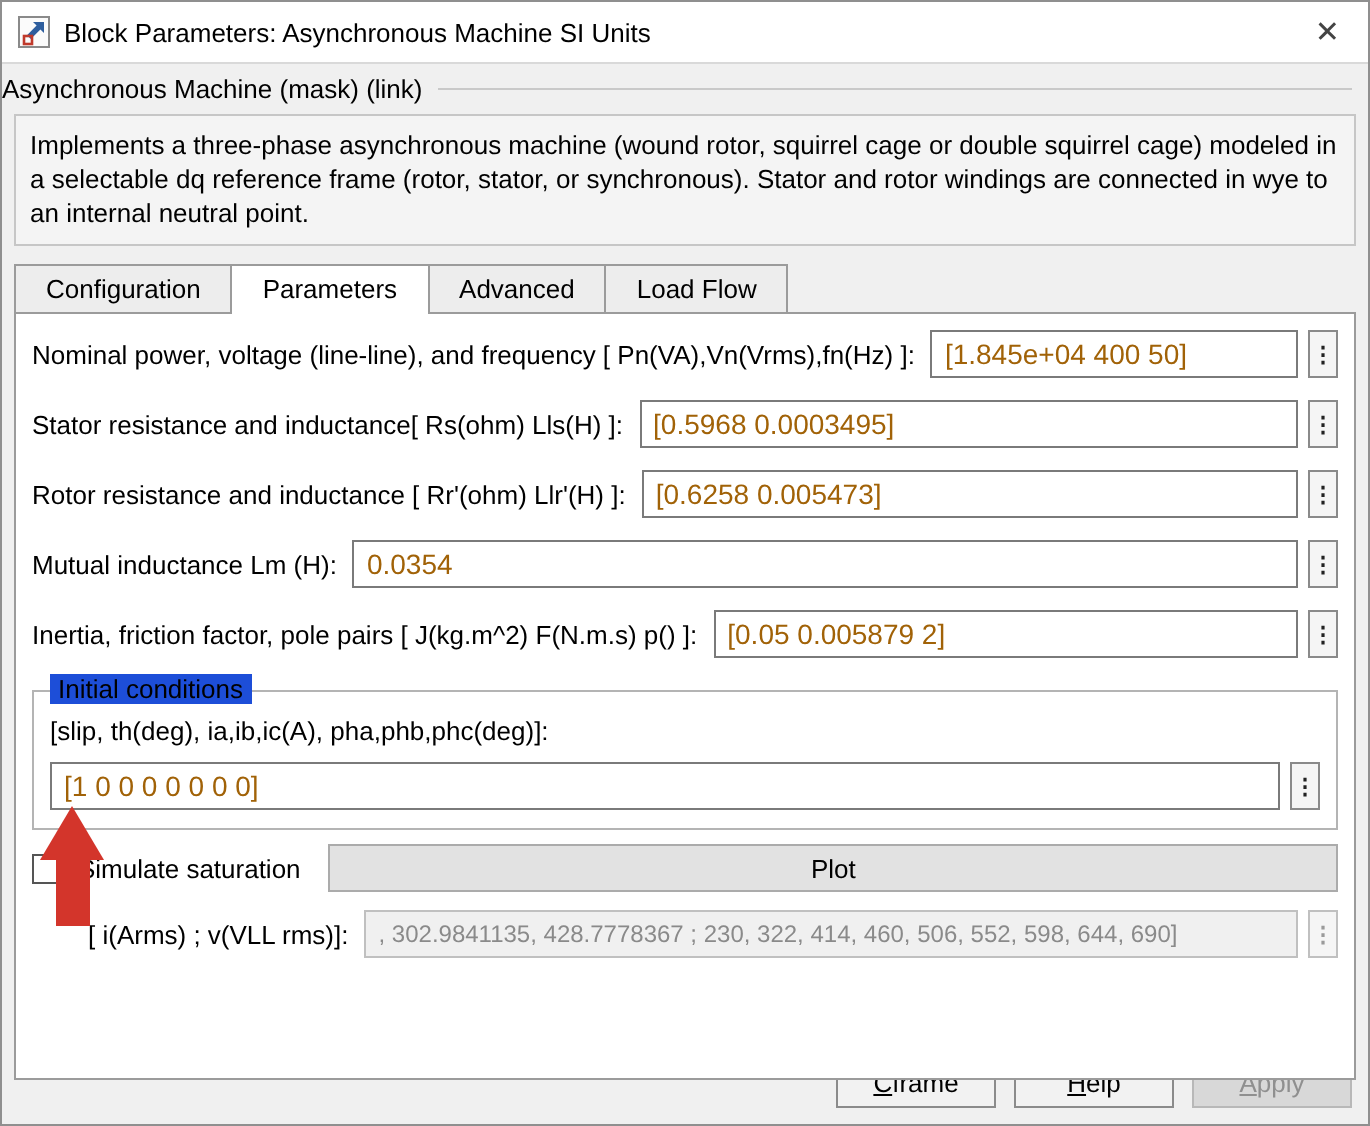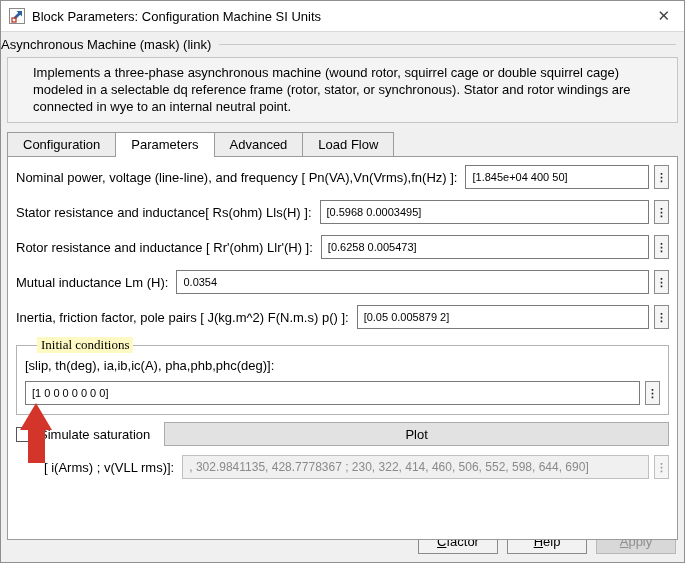--- a/index.html
+++ b/index.html
@@ -10,39 +10,39 @@
   .titlebar{height:30px;background:#fff;display:flex;align-items:center;padding:0 8px;border-bottom:1px solid #d9d9d9;}
   .titlebar .ticon{width:16px;height:16px;margin-right:7px;flex:none;}
   .titlebar .ttext{flex:1;font-size:13px;}
   .close-btn{flex:none;font-size:15px;color:#444;padding:2px 6px;cursor:default;}
 
   
   .mask-header{display:flex;align-items:center;margin:5px 8px 0 0;white-space:nowrap;}
   .mask-header .rule{flex:1;height:1px;background:#c9c9c9;margin-left:8px;}
 
   
-  .desc{margin:5px 6px 0 6px;border:1px solid #c6c6c6;background:#f4f4f4;padding:6px 25px;line-height:1.32;min-height:52px;}
+  .desc{margin:5px 6px 0 6px;border:1px solid #c6c6c6;background:#f4f4f4;padding:6px 7px;line-height:1.32;min-height:52px;}
 
   
   .tabs{display:flex;margin:9px 0 0 6px;position:relative;z-index:2;}
   .tab{border:1px solid #9b9b9b;border-bottom:none;background:#ededed;padding:4px 15px 4px 15px;margin-right:-1px;position:relative;}
   .tab.active{background:#fff;margin-bottom:-1px;padding-bottom:5px;z-index:3;}
 
   
   .panel{margin:0 6px;border:1px solid #9b9b9b;background:#fff;height:384px;box-sizing:border-box;padding:8px 8px 0 8px;position:relative;z-index:1;}
   .prow{display:flex;align-items:center;margin-bottom:11px;height:24px;}
   .prow .plabel{white-space:nowrap;margin-right:8px;}
-  .field{flex:1;box-sizing:border-box;height:24px;border:1px solid #7a7a7a;background:#fff;padding:0 6px;font-family:"Liberation Sans",sans-serif;font-size:11px;color:#000000;min-width:0;}
+  .field{flex:1;box-sizing:border-box;height:24px;border:1px solid #7a7a7a;background:#fff;padding:0 6px;font-family:"Liberation Sans",sans-serif;font-size:14px;color:#a16207;min-width:0;}
   .field:disabled{background:#f0f0f0;color:#8a8a8a;border-color:#c0c0c0;font-size:12px;}
   .dots{flex:none;width:15px;height:24px;margin-left:5px;border:1px solid #8a8a8a;background:#f5f5f5;display:flex;align-items:center;justify-content:center;font-size:11px;font-weight:bold;color:#222;box-sizing:border-box;}
   .dots.disabled{color:#9a9a9a;border-color:#c0c0c0;}
 
   
   .groupbox{position:relative;border:1px solid #b4b4b4;margin:16px 0 6px 0;padding:10px 8px 9px 8px;}
-  .groupbox .gtitle{position:absolute;top:-9px;left:20px;background:#fef9c3;padding:0 4px;font-family:Liberation Serif, serif;}
+  .groupbox .gtitle{position:absolute;top:-9px;left:8px;background:#1d4ed8;padding:0 4px;}
   .groupbox .glabel{margin:2px 0 8px 0;}
   .groupbox .prow{margin-bottom:0;}
 
   
   .satrow{display:flex;align-items:center;margin-top:7px;height:24px;}
   .cbx{appearance:none;-webkit-appearance:none;width:15px;height:15px;border:1px solid #555;background:#fff;margin:0 8px 0 0;flex:none;}
   .satlabel{white-space:nowrap;margin-right:14px;}
   .plot-btn{flex:1;height:24px;border:1px solid #ababab;background:#e2e2e2;display:flex;align-items:center;justify-content:center;box-sizing:border-box;}
 
   
@@ -63,21 +63,21 @@
 <div class="dialog">
 
   <div class="titlebar">
     <span class="ticon">
       <svg width="16" height="16" viewBox="0 0 16 16">
         <rect x="0.5" y="0.5" width="15" height="15" fill="#fbfbfb" stroke="#8a8a8a"></rect>
         <path d="M13 3 L7.5 3 L9.3 4.8 L4.5 9.6 L6.4 11.5 L11.2 6.7 L13 8.5 Z" fill="#2e5e9e"></path>
         <rect x="3" y="10" width="4" height="4" fill="none" stroke="#c0392b" stroke-width="1.3"></rect>
       </svg>
     </span>
-    <span class="ttext">Block Parameters: Configuration Machine SI Units</span>
+    <span class="ttext">Block Parameters: Asynchronous Machine SI Units</span>
     <span class="close-btn">✕</span>
   </div>
 
   <div class="mask-header">
     <span>Asynchronous Machine (mask) (link)</span>
     <span class="rule"></span>
   </div>
 
   <div class="desc">Implements a three-phase asynchronous machine (wound rotor, squirrel cage or double squirrel cage) modeled in a selectable dq reference frame (rotor, stator, or synchronous). Stator and rotor windings are connected in wye to an internal neutral point.</div>
 
@@ -143,21 +143,21 @@
 
   </div>
 
   <div class="red-arrow">
     <div class="head"></div>
     <div class="stem"></div>
   </div>
 
   <div class="footer">
     <div class="btn">
-        <span><span class="u">C</span><span>factor</span></span>
+        <span><span class="u">C</span><span>frame</span></span>
       </div>
     <div class="btn">
         <span><span class="u">H</span><span>elp</span></span>
       </div>
     <div class="btn disabled">
         <span><span class="u">A</span><span>pply</span></span>
       </div>
   </div>
 
 </div>

